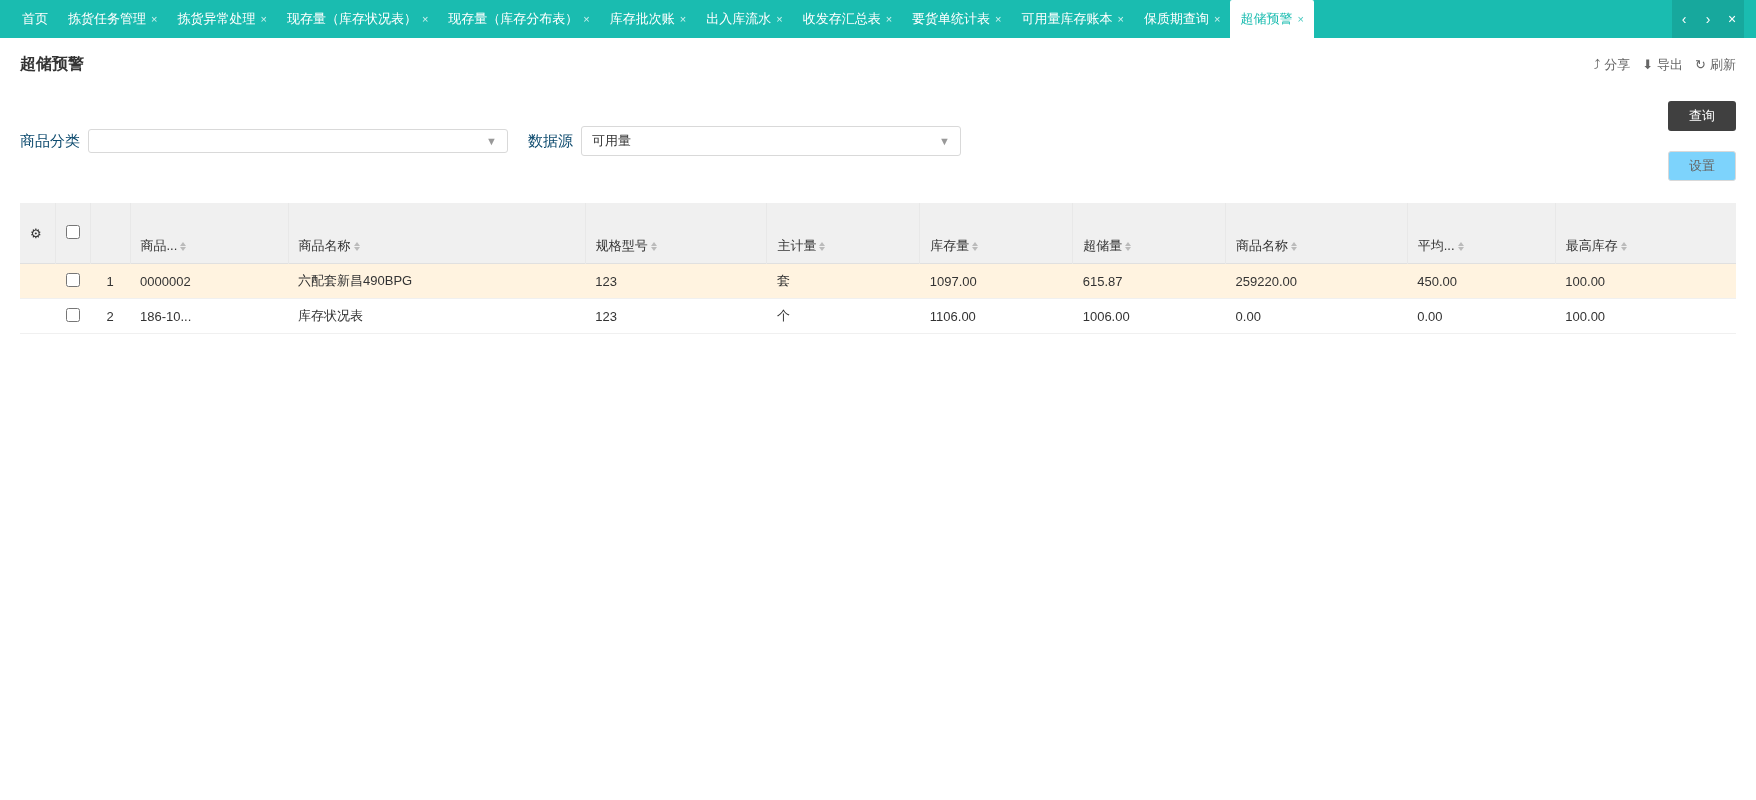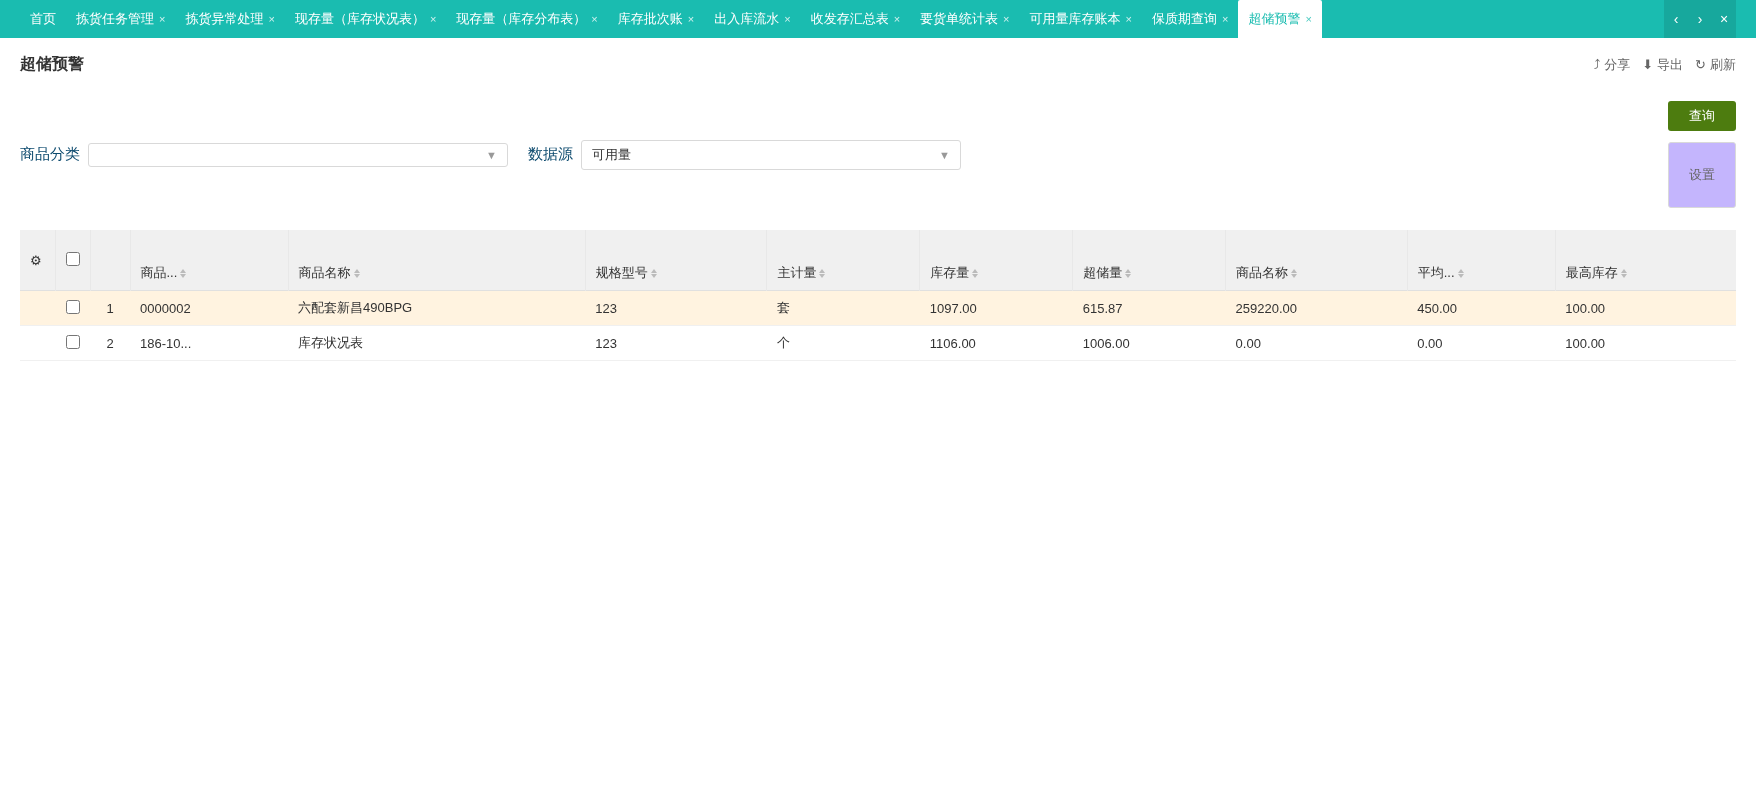--- a/index.html
+++ b/index.html
@@ -4,21 +4,21 @@
   <style>
     * { box-sizing: border-box; margin: 0; padding: 0; font-family: 'Microsoft YaHei', Arial, sans-serif; font-size: 13px; }
     body { background: #f5f5f5; overflow-x: hidden; }
 
     
     .top-nav {
       display: flex;
       align-items: center;
       background: #1abcb0;
       height: 38px;
-      padding: 0 20px;
+      padding: 0 12px;
       overflow: hidden;
     }
     .nav-item {
       display: flex;
       align-items: center;
       padding: 0 10px;
       height: 38px;
       color: #fff;
       cursor: pointer;
       white-space: nowrap;
@@ -115,37 +115,37 @@
     .filter-select .arrow {
       color: #999;
       font-size: 11px;
       margin-left: 8px;
     }
     .filter-select-sm {
       width: 380px;
       text-align: right;
     }
     .btn-query {
-      background: #4d7c0f;
+      background: #404040;
       color: #fff;
       border: none;
       border-radius: 3px;
       padding: 6px 20px;
       cursor: pointer;
       font-size: 13px;
     }
     .btn-settings {
-      background: #c4b5fd;
+      background: #7dd3fc;
       color: #666;
       border: 1px solid #d9d9d9;
       border-radius: 3px;
-      padding: 23px 20px;
+      padding: 5px 20px;
       cursor: pointer;
       font-size: 13px;
-      margin-top: 7px;
+      margin-top: 16px;
     }
 
     .filter-actions {
       display: flex;
       flex-direction: column;
       gap: 4px;
       margin-left: auto;
     }
 
     

